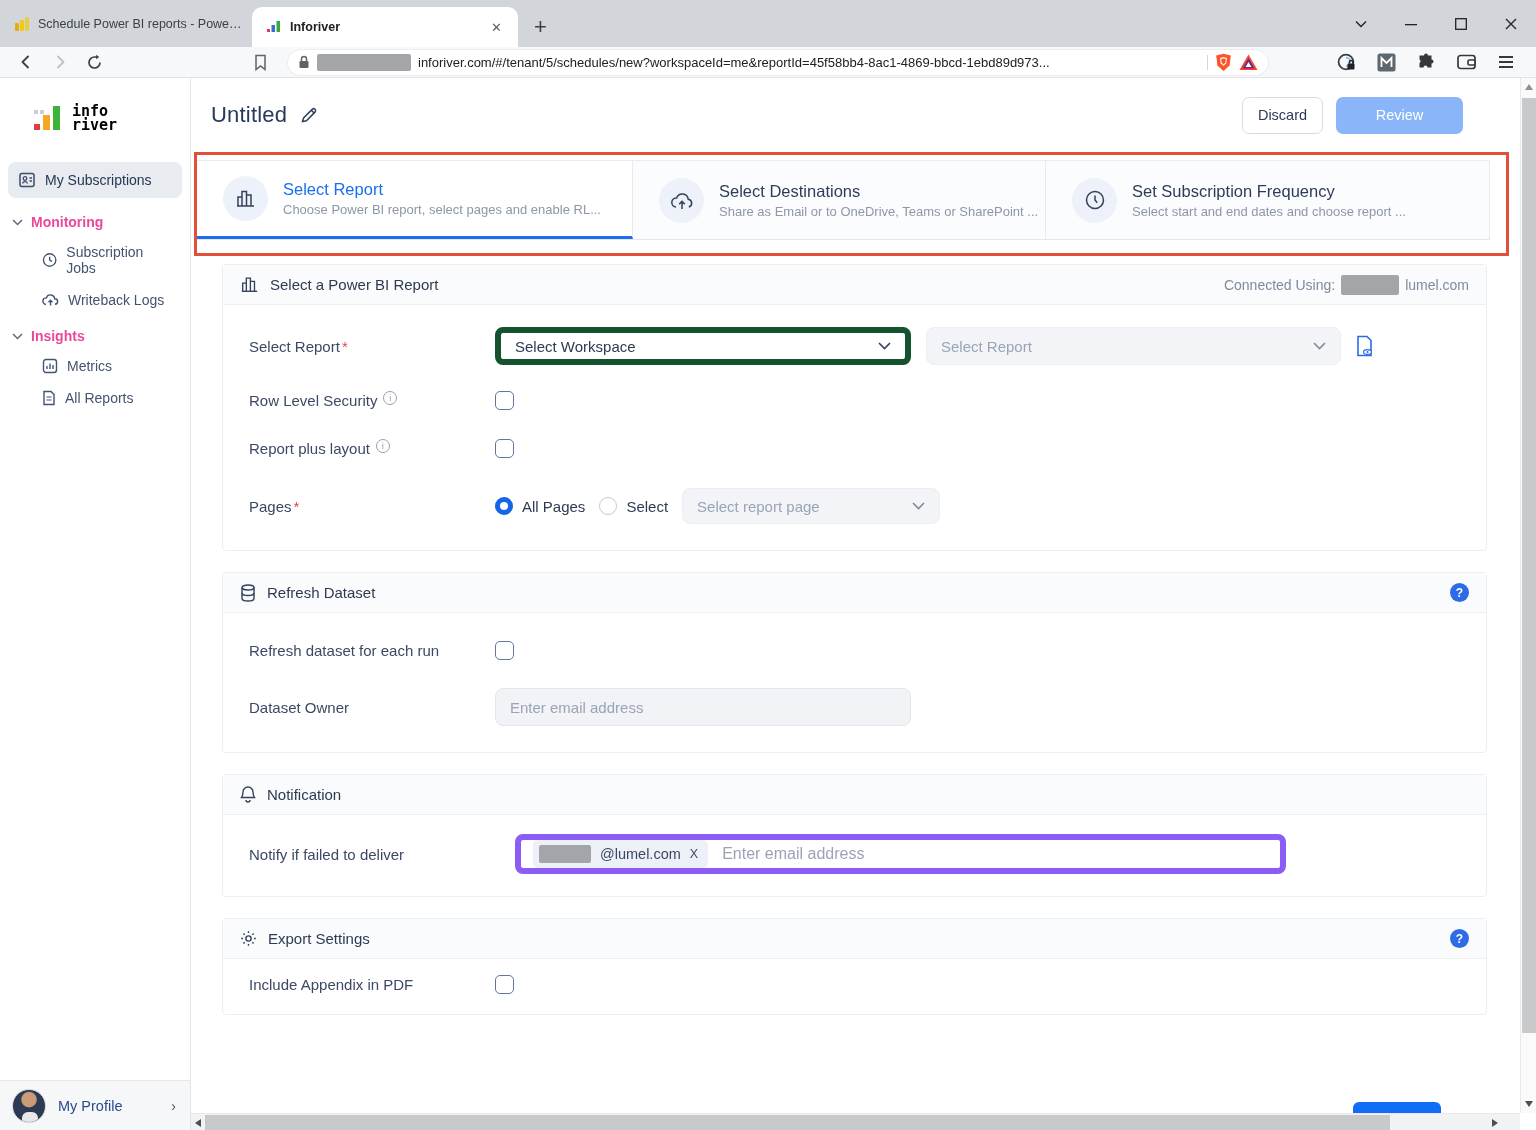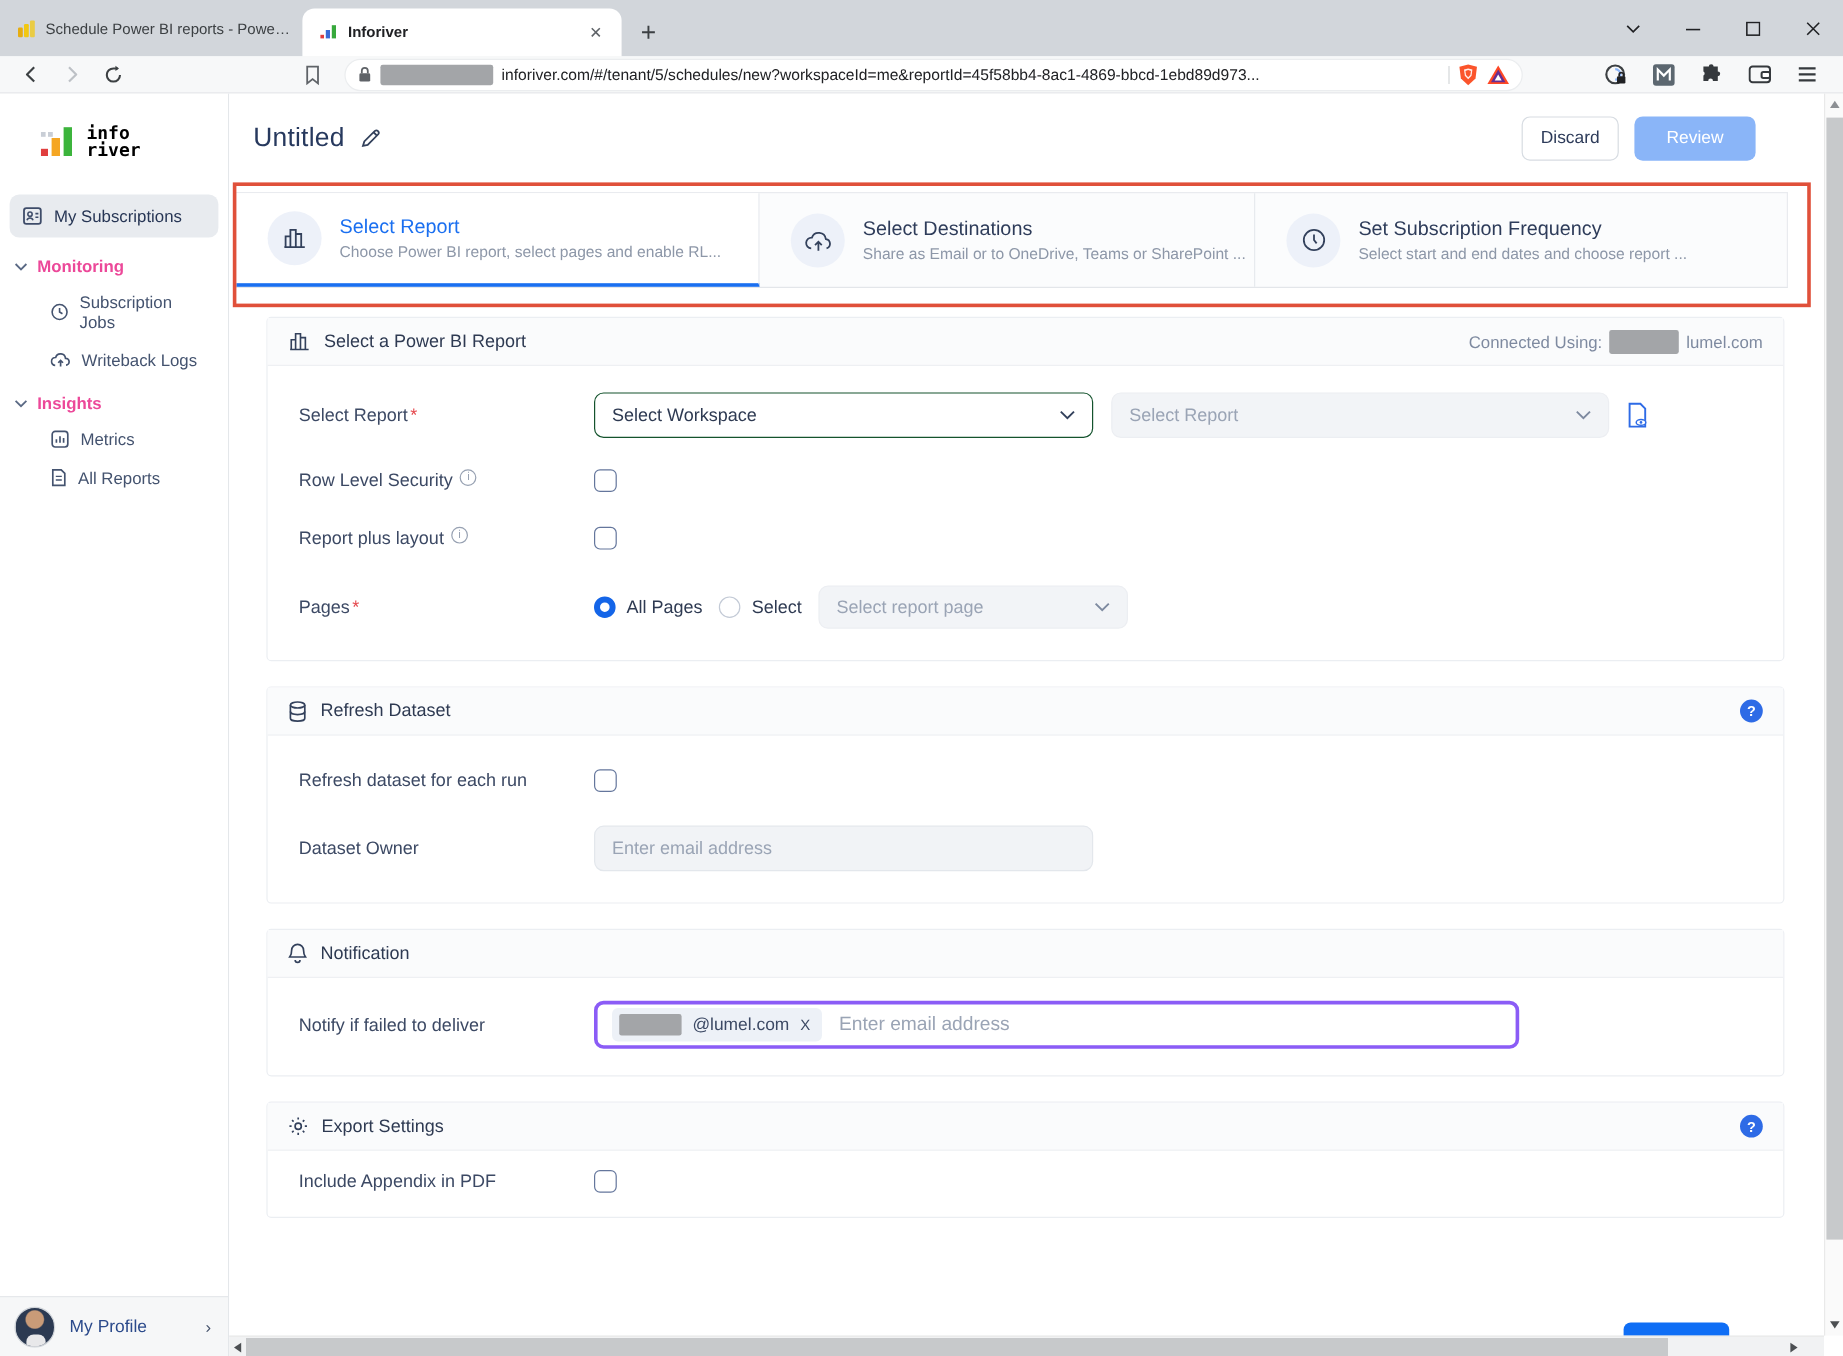--- a/index.html
+++ b/index.html
@@ -45,21 +45,21 @@
 
   .main { position:absolute; left:191px; top:78px; width:1329px; height:1052px; background:#fff; }
 
   
   .page-header { position:absolute; left:0; top:0; width:100%; height:74px; display:flex; align-items:center; padding:0 57px 0 20px; }
   .page-title { font-size:22px; color:#27395e; letter-spacing:.2px; }
   .edit-ic { margin-left:12px; display:flex; }
   .hdr-actions { margin-left:auto; display:flex; gap:13px; }
   .btn { height:37px; border-radius:7px; font-size:14.5px; display:flex; align-items:center; justify-content:center; }
   .btn-discard { width:81px; background:#fff; border:1px solid #d7dce2; color:#2e3c5a; }
-  .btn-review { width:101px; background:#8ab5f8; color:#fff; }
+  .btn-review { width:127px; background:#8ab5f8; color:#fff; }
 
   
   .steps-row { position:absolute; left:5px; top:82px; width:1294px; height:80px; display:flex; border:1px solid #e9ebef; border-bottom:1px solid #e3e6ea; background:#fbfcfd; }
   .step { display:flex; align-items:center; gap:15px; padding:0 0 0 26px; border-right:1px solid #e7eaee; }
   .step:last-child { border-right:none; }
   .step1 { width:436px; background:#fff; border-bottom:3px solid #1a6ff0; }
   .step2 { width:443px; }
   .step3 { flex:1; }
   .step-icon { width:45px; height:45px; border-radius:50%; background:#edf1f9; display:flex; align-items:center; justify-content:center; flex:0 0 auto; }
   .step-title { font-size:16.5px; color:#2e3c5a; margin-bottom:3px; }
@@ -75,32 +75,32 @@
   .head-right { margin-left:auto; display:flex; align-items:center; gap:6px; font-size:14px; color:#7e8aa0; }
   .conn-redact { width:58px; height:20px; }
   .help-badge { margin-left:auto; width:19px; height:19px; border-radius:50%; background:#2e6be6; color:#fff; font-size:12px; font-weight:bold; display:flex; align-items:center; justify-content:center; }
   .card-body { padding:0 26px; }
   .frow { display:flex; align-items:center; }
   .flabel { width:246px; font-size:15px; color:#3c4964; display:flex; align-items:center; gap:6px; flex:0 0 auto; }
   .req { color:#e5484d; }
   .info-ic { width:14px; height:14px; border-radius:50%; border:1.2px solid #97a1b2; color:#97a1b2; font-size:9.5px; display:flex; align-items:center; justify-content:center; font-style:normal; margin-top:-6px; }
   .select { height:38px; border-radius:8px; display:flex; align-items:center; padding:0 14px; font-size:15px; }
   .select .chev { margin-left:auto; }
-  .select-white { width:416px; background:#fff; border:1px solid #14532d; color:#2e3a52;text-align:right; }
+  .select-white { width:416px; background:#fff; border:6px solid #14532d; color:#2e3a52;text-align:right; }
   .select-grey { width:415px; background:#f2f4f7; border:1px solid #eceef2; color:#8d97a8; }
   .select-sm { width:258px; height:36px; background:#f2f4f7; border:1px solid #eceef2; color:#8d97a8; }
   .checkbox { width:19px; height:19px; border:1.7px solid #64769c; border-radius:5px; background:#fff; }
   .radio { width:18px; height:18px; border-radius:50%; flex:0 0 auto; }
   .radio-on { border:5.5px solid #1465e8; background:#fff; }
   .radio-off { border:1.5px solid #c3cad6; background:#fff; }
   .radio-lbl { font-size:15px; color:#2e3a52; margin:0 14px 0 9px; }
   .input { height:38px; border-radius:8px; display:flex; align-items:center; padding:0 14px; font-size:15px; }
   .input-disabled { width:416px; background:#f1f3f6; border:1px solid #e3e7ec; color:#9aa4b5; }
   .placeholder { color:#9aa4b5; }
-  .notify-input { width:771px; height:40px; background:#fff; border:3px solid #8b5cf6; border-radius:8px; display:flex; align-items:center; padding:0 12px; gap:14px; }
+  .notify-input { width:771px; height:40px; background:#fff; border:6px solid #8b5cf6; border-radius:8px; display:flex; align-items:center; padding:0 12px; gap:14px;margin-left:20px; }
   .chip { background:#edf1f7; border-radius:5px; height:28px; display:flex; align-items:center; gap:9px; padding:0 10px 0 6px; font-size:14.5px; color:#3c4964; }
   .chip-redact { width:52px; height:18px; }
   .chip-x { font-size:12.5px; color:#3c4964; }
   .doc-eye { margin-left:14px; display:flex; }
 
   .next-row { display:flex; justify-content:flex-end; padding-right:46px; margin-top:87px; }
   .btn-next { width:88px; height:37px; background:#0f6ef5; color:#fff; border-radius:6px; font-size:15px; display:flex; align-items:center; justify-content:center; }
 
   
   .vscroll { position:absolute; right:0; top:78px; width:16px; height:1035px; background:#fafafa; border-left:1px solid #e9e9e9; }

